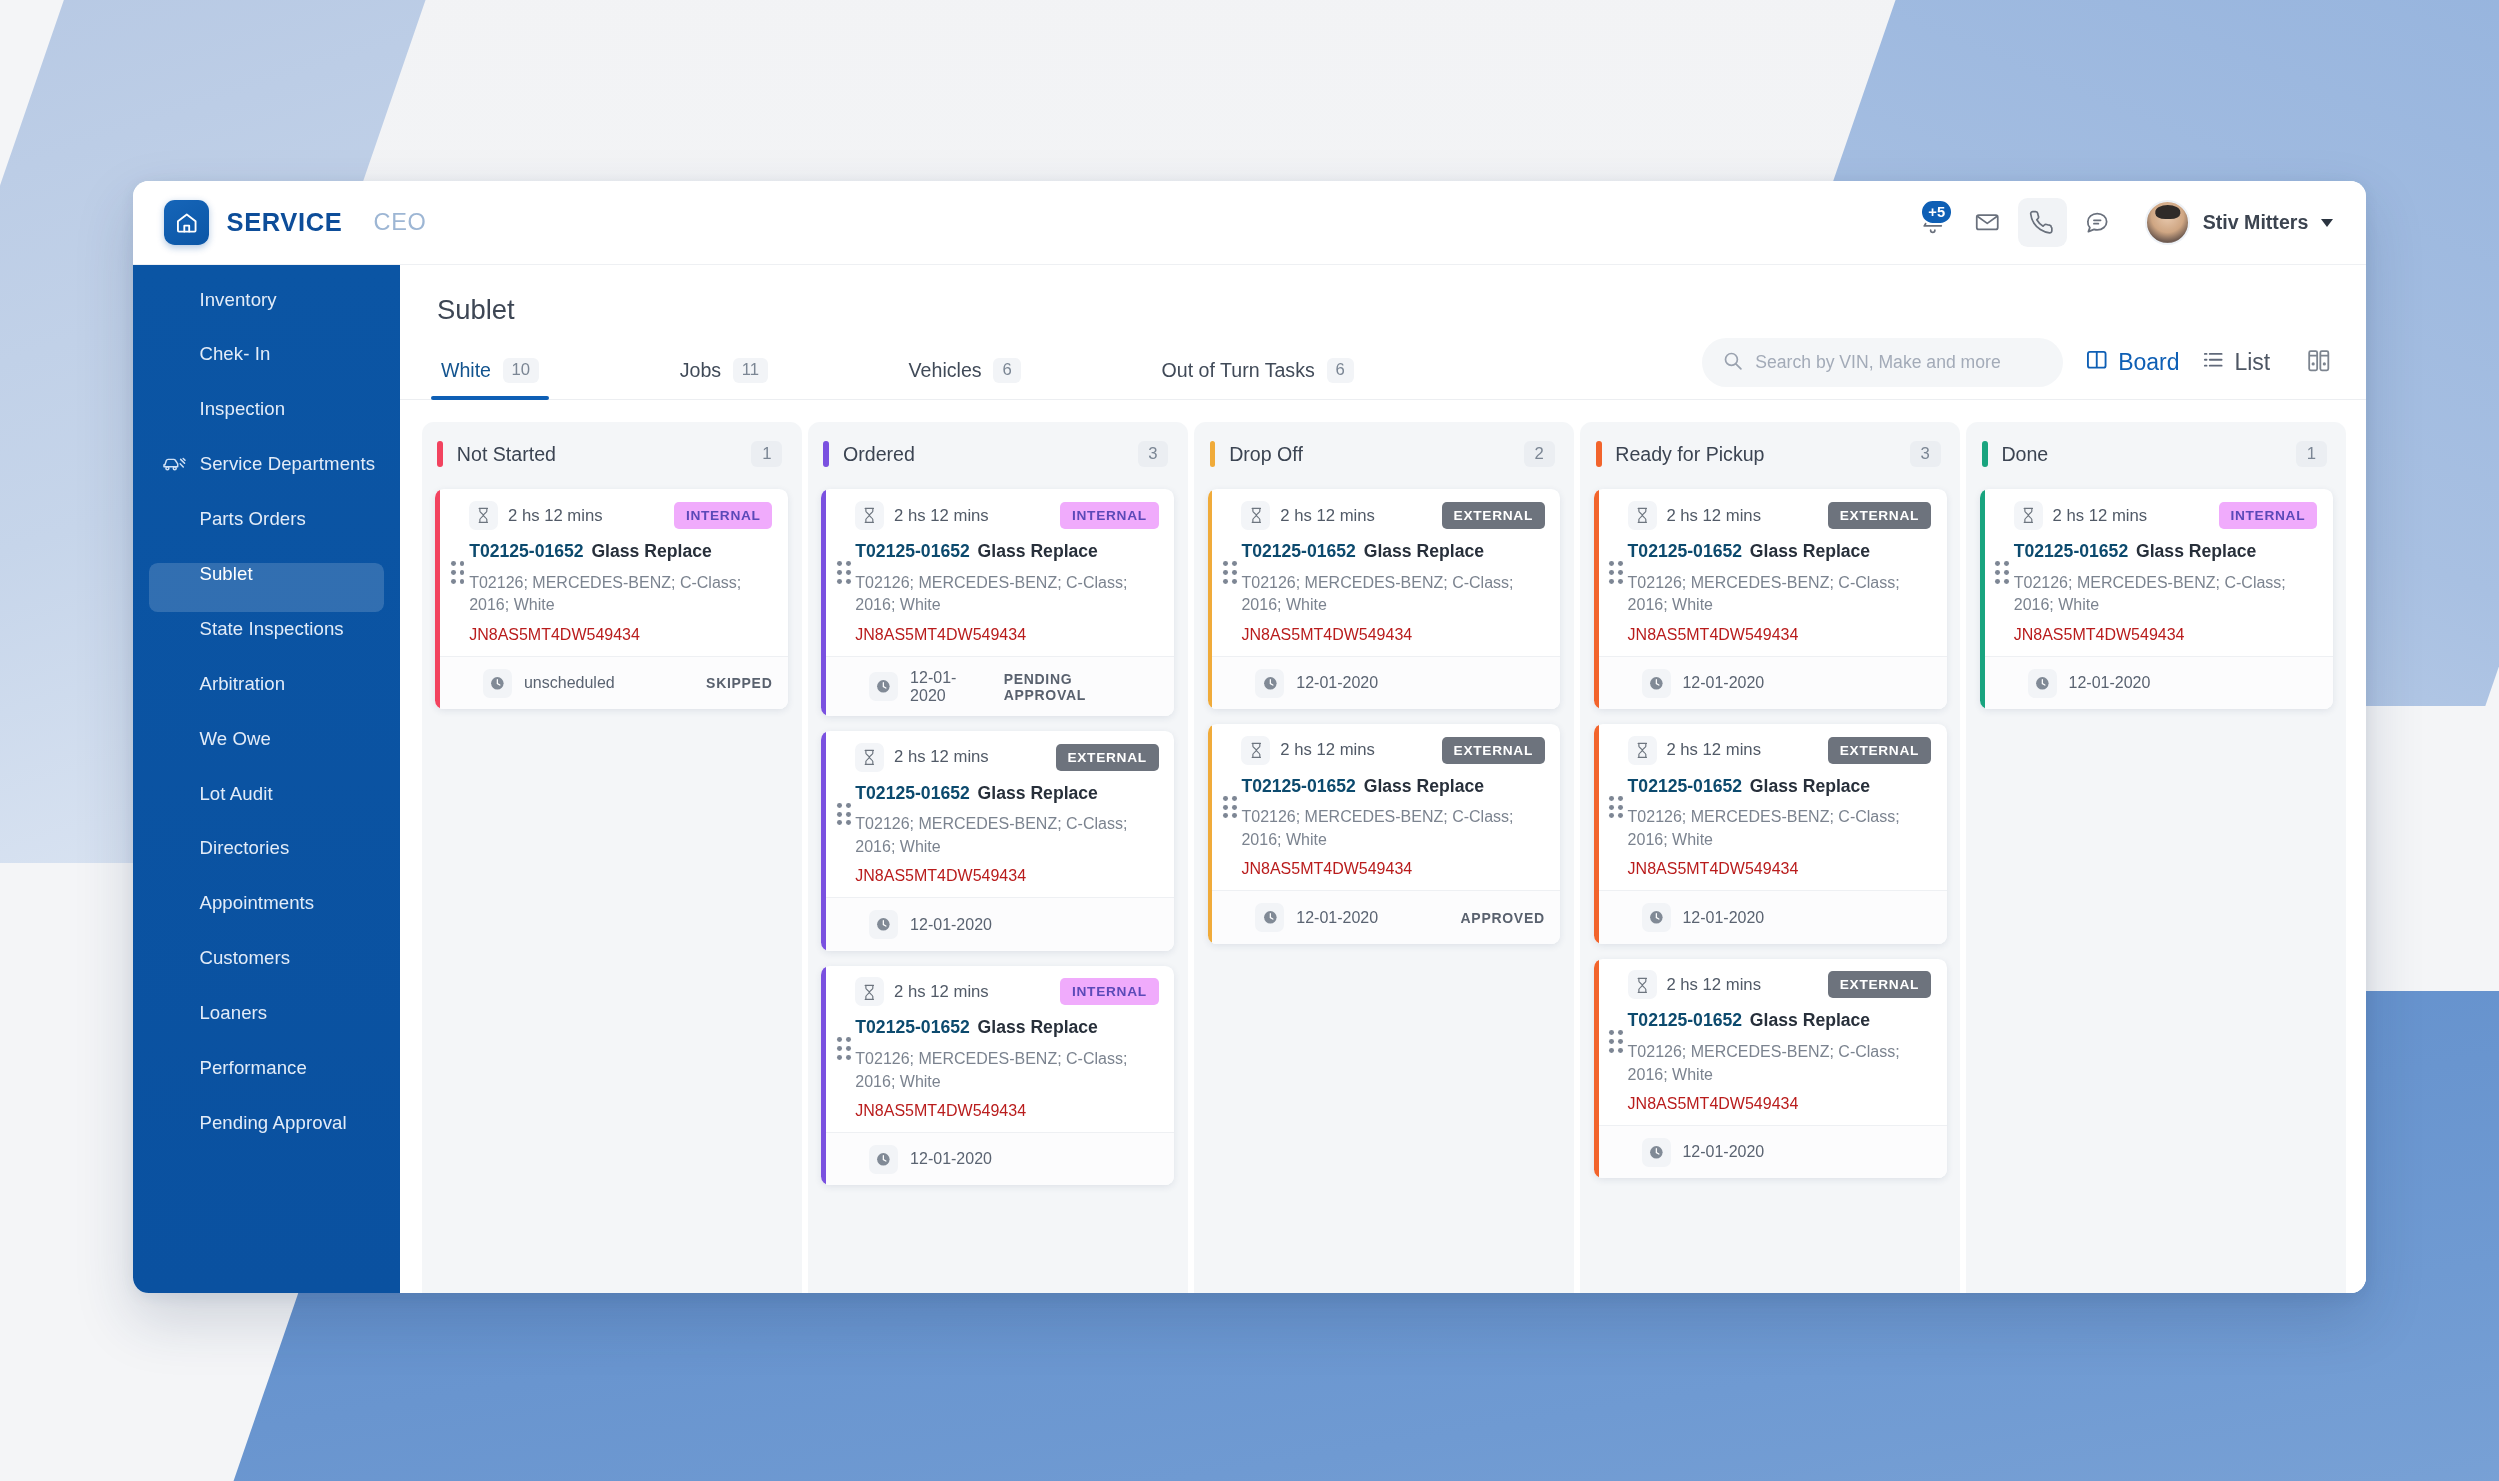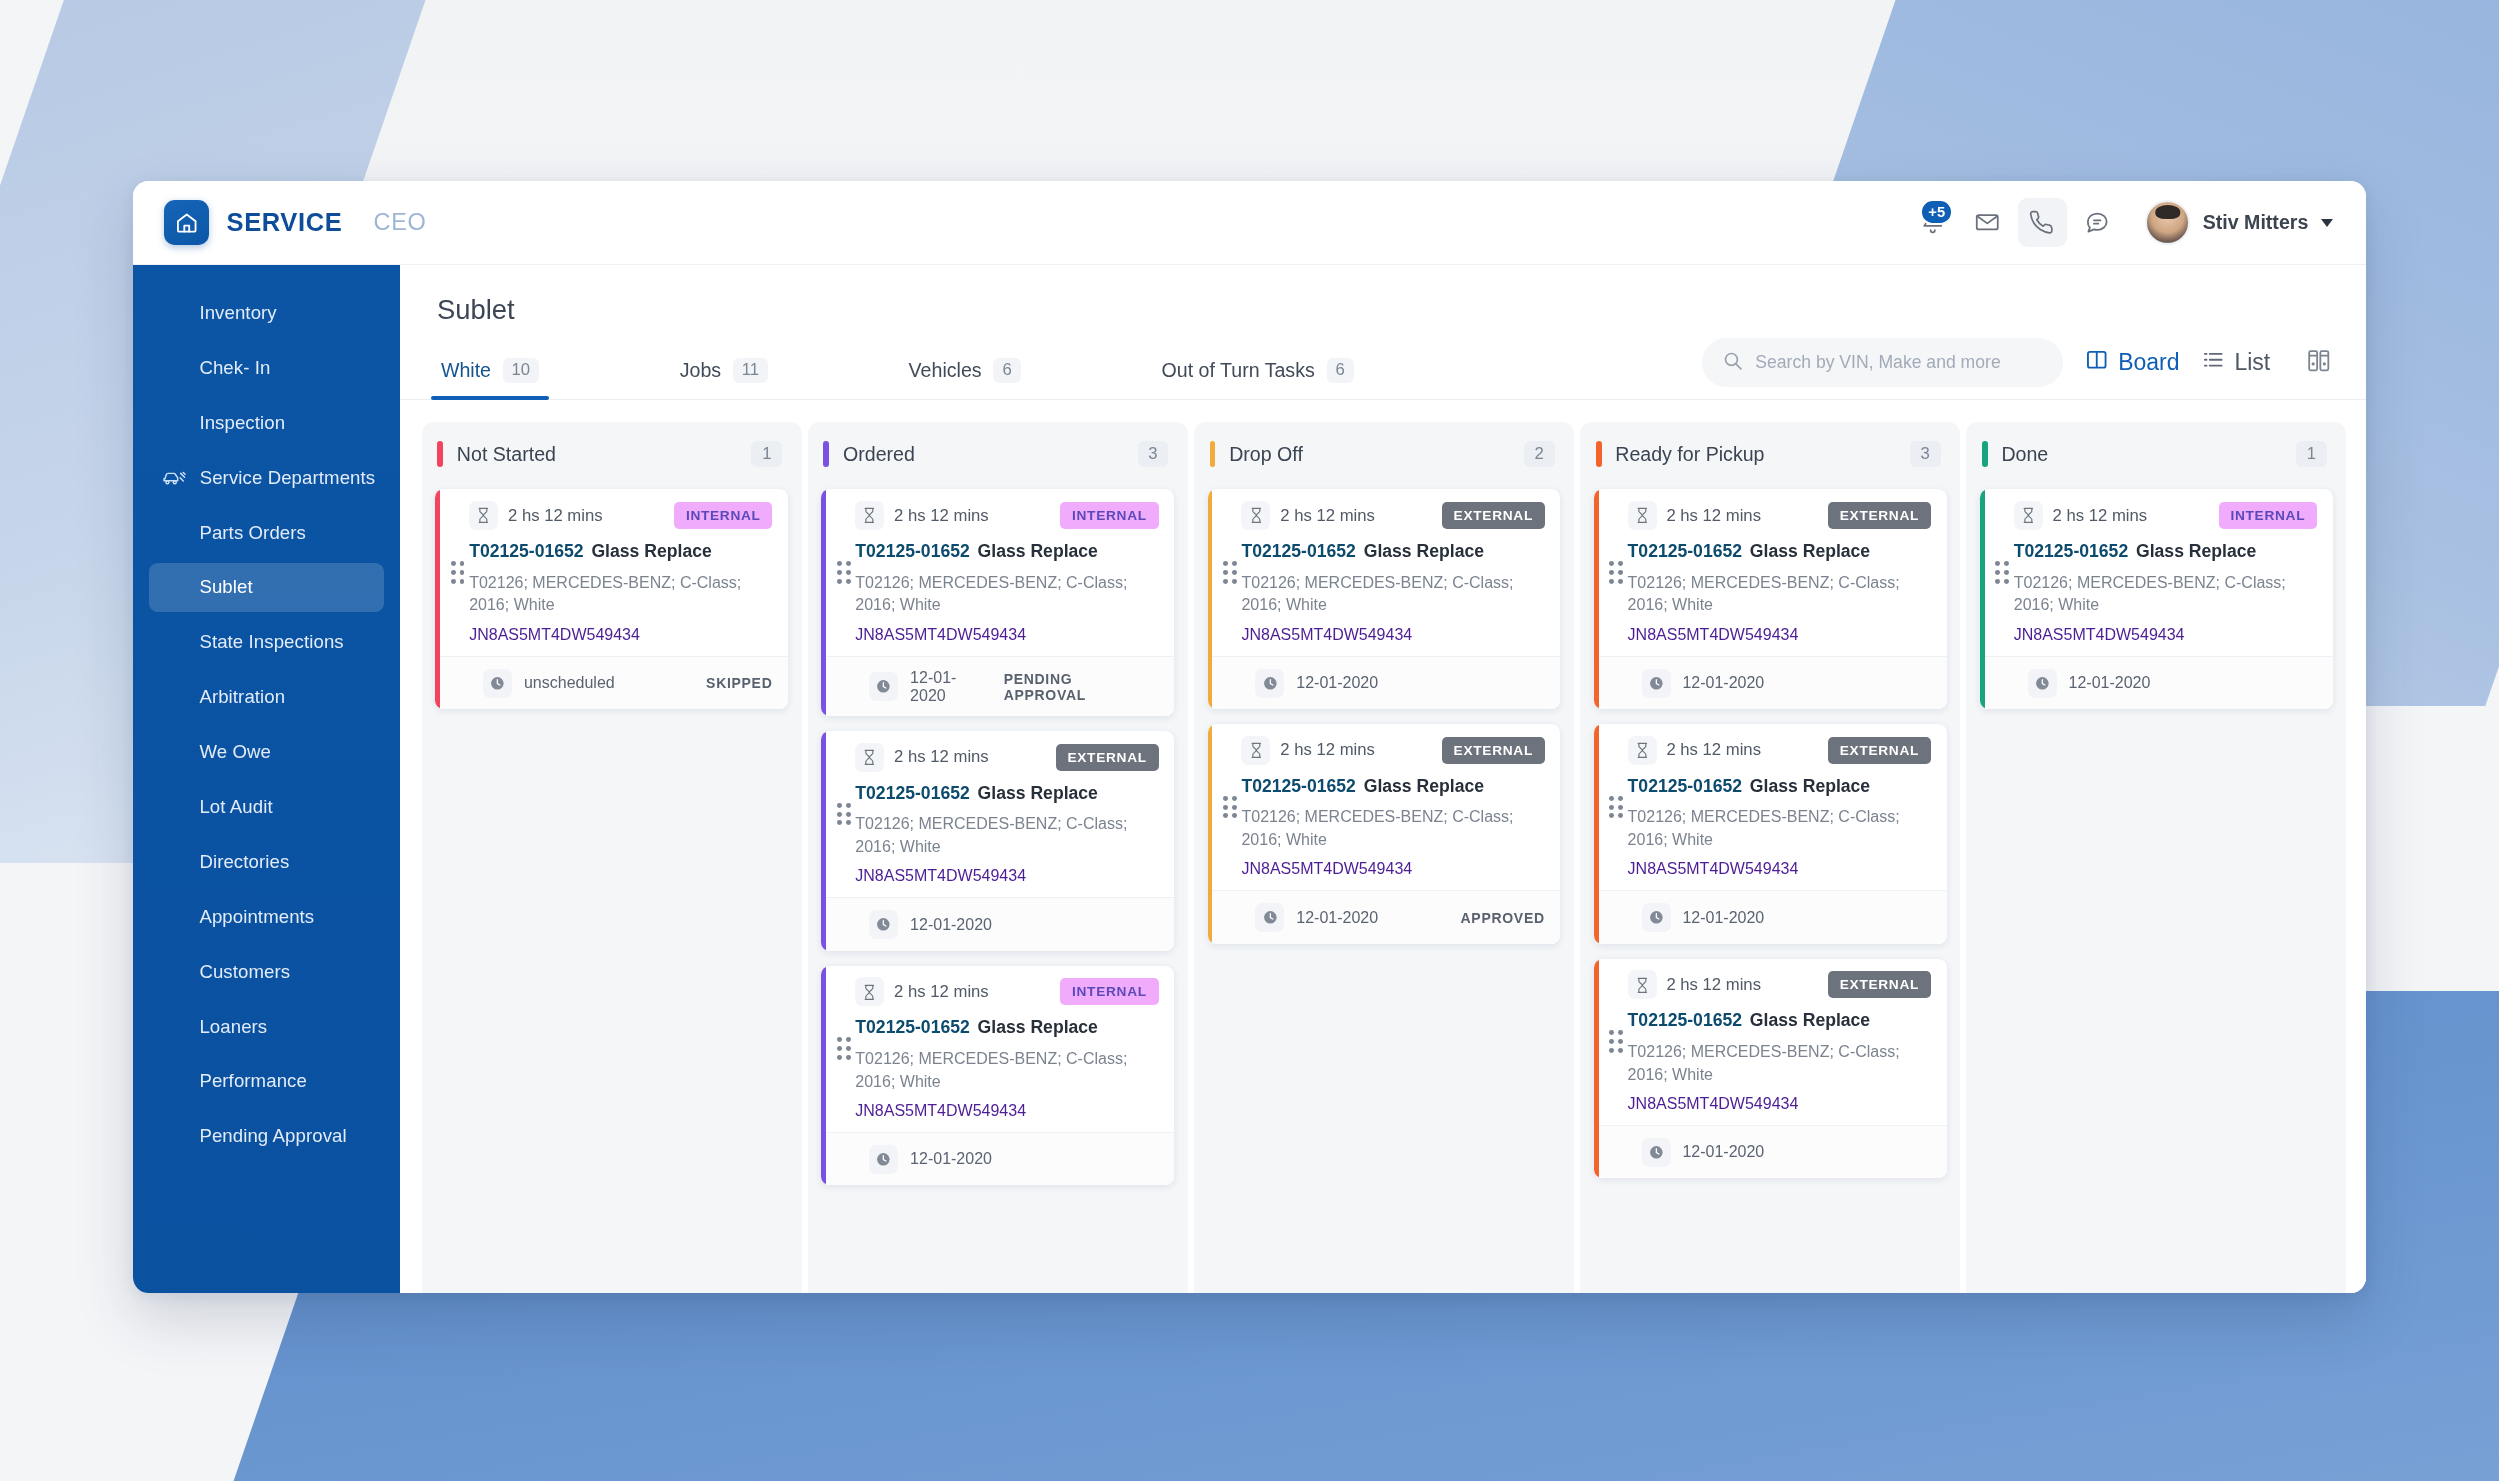--- a/index.html
+++ b/index.html
@@ -105,21 +105,21 @@
 
   
   .sidebar {
     width: 267px; flex: 0 0 267px;
     background: linear-gradient(180deg, #0b55a4 0%, #0a51a0 100%);
     padding: 23.5px 15.7px 11.8px 15.7px;
     display: flex; flex-direction: column; gap: 5.9px;
     overflow: hidden;
   }
   .nav-item {
-    display: flex; align-items: center; gap: 11.8px;
+    display: flex; align-items: flex-start; gap: 11.8px;
     height: 49px; padding: 0 9.8px 0 13.7px;
     border-radius: 8.8px; cursor: pointer;
     color: #e3ecf8; font-size: 18.6px; letter-spacing: 0.1px;
     white-space: nowrap;
   }
   .nav-item .nav-ico { width: 25.5px; height: 21.6px; flex: 0 0 25.5px; display: flex; align-items: center; justify-content: center; }
   .nav-item .nav-label { padding-left: 0; }
   .nav-item.no-icon .nav-label { padding-left: 37px; }
   .nav-item.active { background: rgba(255,255,255,.16); }
   .nav-item.active .nav-label { color: #ffffff; }
@@ -217,21 +217,21 @@
   .tag {
     font-size: 13.7px; font-weight: 700; letter-spacing: 0.7px;
     padding: 5.9px 11.8px; border-radius: 4.9px; white-space: nowrap;
   }
   .tag.internal { background: #f0abfc; color: #5b49b8; }
   .tag.external { background: #6d737d; color: #fff; }
   .card-title { margin-top: 9.8px; font-size: 17.6px; line-height: 1.3; }
   .card-title .tid { color: #0c4a6e; font-weight: 700; }
   .card-title .tname { color: #272f3a; font-weight: 600; margin-left: 7.8px; margin-top: 38px; }
   .card-desc { margin-top: 8.8px; font-size: 16px; line-height: 1.42; color: #7b838f; }
-  .card-vin { margin-top: 8.8px; font-size: 16px; color: #4c1d95; padding-bottom: 11.8px; }
+  .card-vin { margin-top: 8.8px; font-size: 16px; color: #b91c1c; padding-bottom: 11.8px; }
   .card-foot {
     border-top: 1px solid #eef0f3;
     display: flex; align-items: center; gap: 11.8px;
     padding: 11.8px 15.7px 11.8px 43px;
     background: #fcfcfd;
   }
   .foot-ico {
     width: 29px; height: 29px; border-radius: 6.9px; background: #f2f4f7;
     display: flex; align-items: center; justify-content: center; flex: 0 0 29px;
   }

